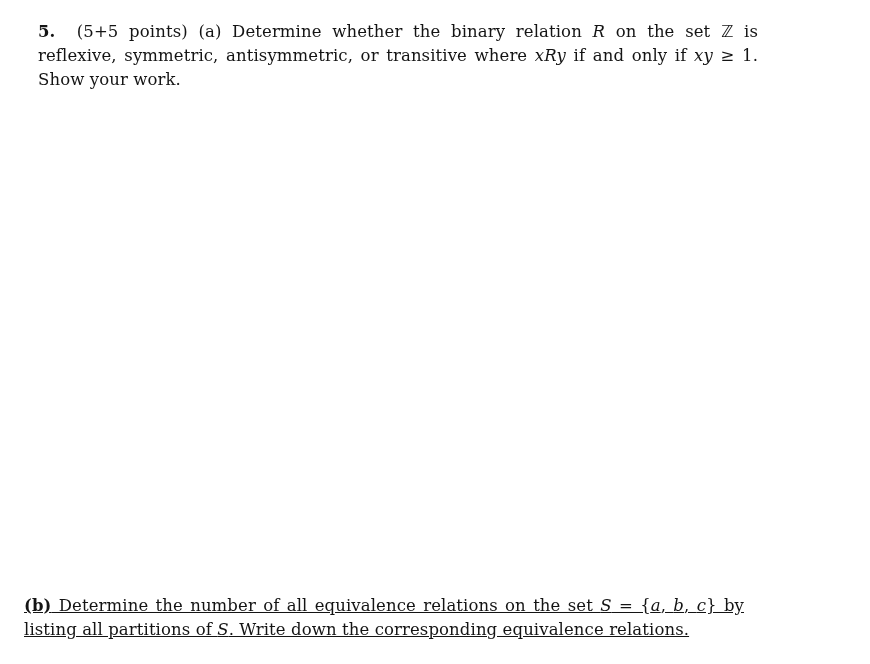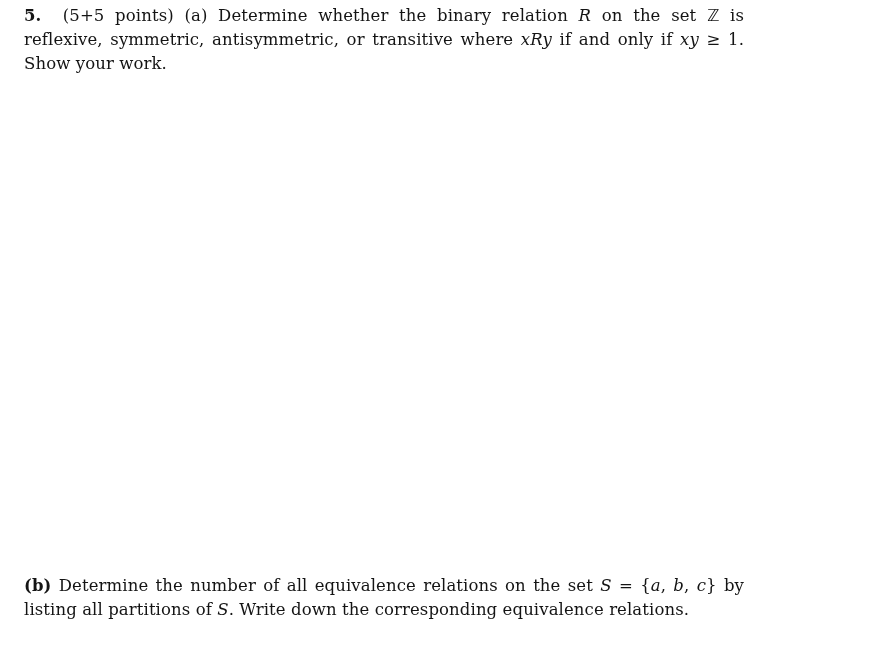--- a/index.html
+++ b/index.html
@@ -19,22 +19,22 @@
   .para {
     position: absolute;
     left: 24px;
     width: 720px;
     margin: 0;
     font-size: 16.5px;
     line-height: 24px;
     text-align: justify;
     letter-spacing: 0.1px;
   }
-  .para-a { top: 4px; }
-  .para-b { top: 574px; }
+  .para-a { top: 20px; margin-left: 14px; }
+  .para-b { top: 594px; text-decoration: underline; }
   .bold { font-weight: bold; }
   .math {
     font-style: italic;
     font-family: "DejaVu Serif", "Liberation Serif", serif;
   }
   .bb {
     font-style: normal;
     font-family: "DejaVu Sans", "DejaVu Serif", serif;
   }
 </style>

